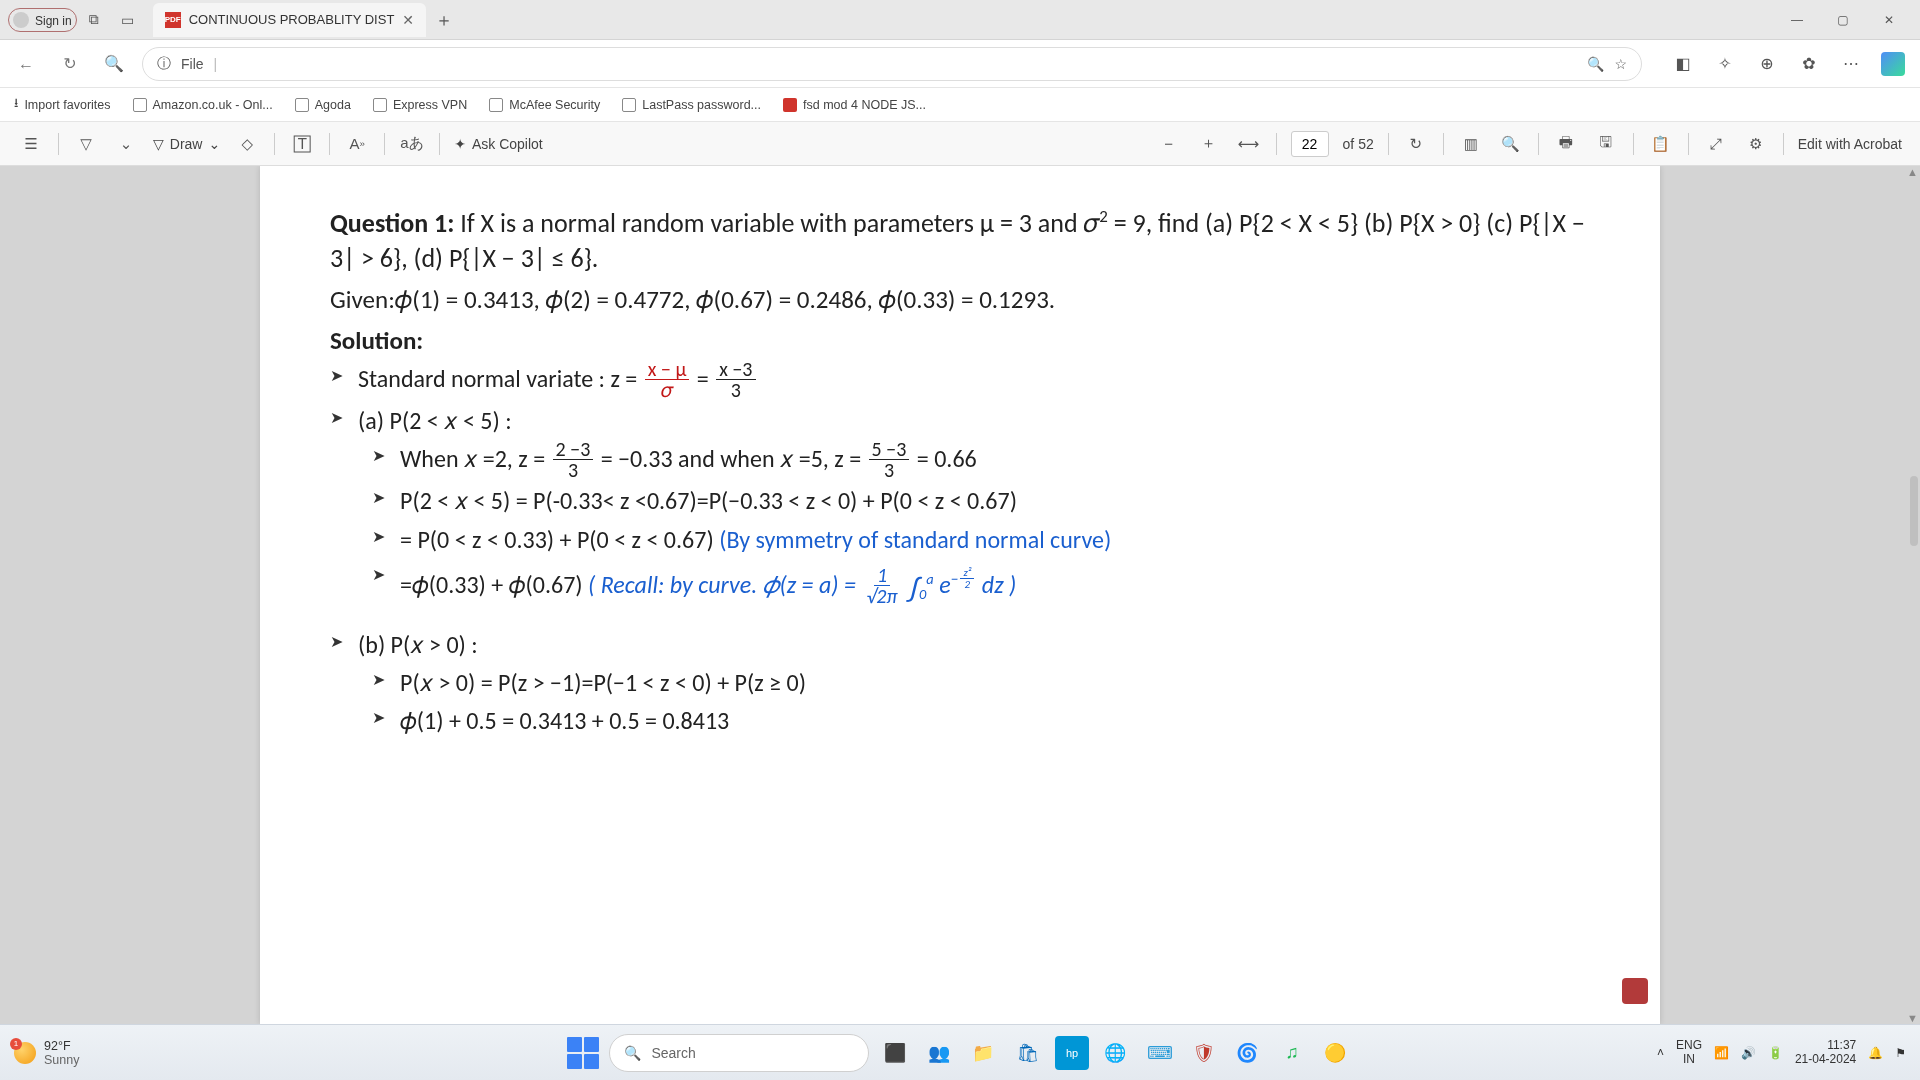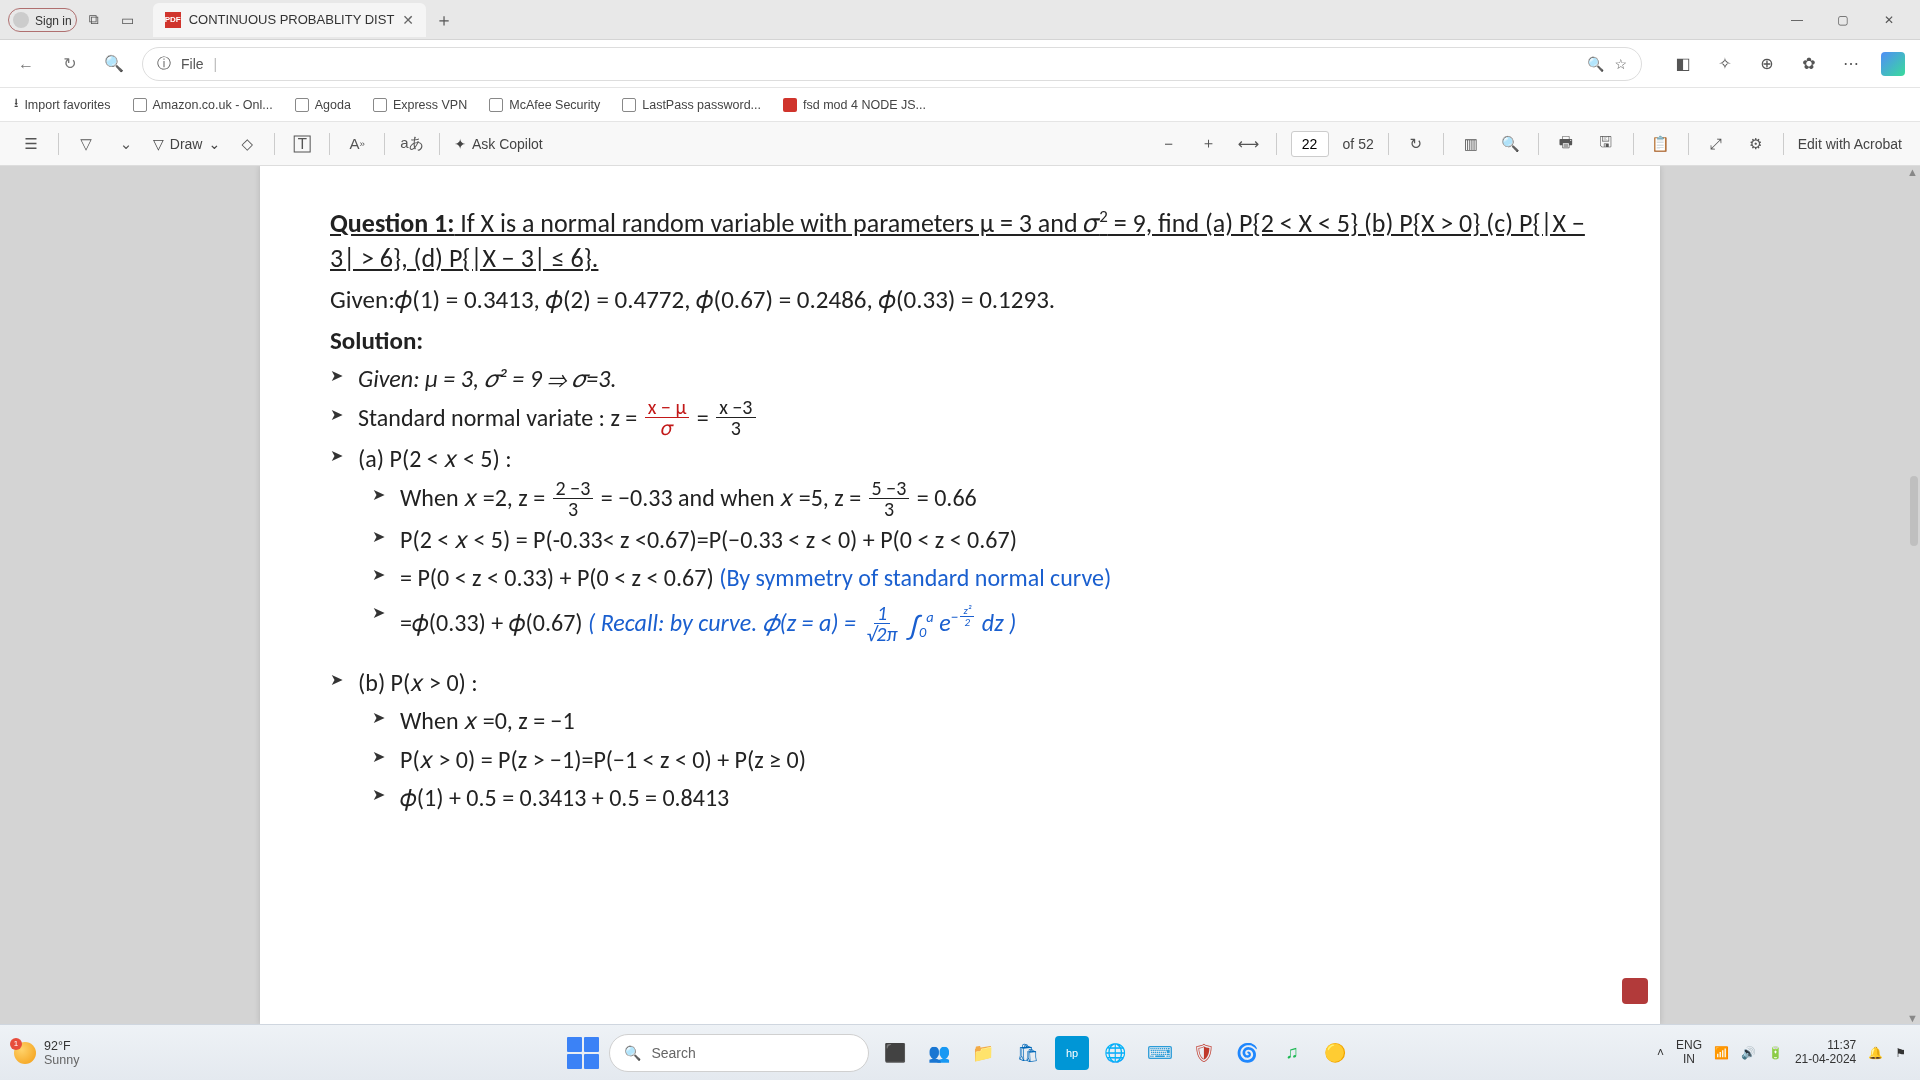--- a/index.html
+++ b/index.html
@@ -38,21 +38,21 @@
 .vsep { width:1px; height:22px; background:#ccc;}
 .draw { display:flex; align-items:center; gap:6px;}
 .pginput { width:38px; height:26px; border:1px solid #ccc; text-align:center; font-size:14px; border-radius:3px;}
 .pdfbar-right { margin-left:auto; display:flex; align-items:center; gap:14px;}
 .editacr { color:#444;}
 
 
 .docwrap { position:absolute; top:166px; left:0; right:0; bottom:56px; background:#d4d4d4; overflow:hidden;}
 .page { width:1400px; margin:0 auto; background:#fff; min-height:100%; padding:40px 70px 60px; box-shadow:0 0 6px rgba(0,0,0,.15); position:relative;}
 .page, .page * { font-family:Calibri,"Segoe UI",Arial,sans-serif;}
-.qhead { font-size:26px; color:#222; line-height:1.35; margin-bottom:6px;text-decoration:underline;}
+.qhead { font-size:26px; color:#222; line-height:1.35; margin-bottom:6px;}
 .qhead b{ font-weight:700;}
 .given { font-size:25px; color:#222; margin:8px 0 10px;}
 .sol { font-size:25px; font-weight:700; color:#222; margin:6px 0 4px;}
 .bl { font-size:24px; color:#222; line-height:1.6; padding-left:28px; position:relative;}
 .bl2 { padding-left:70px;}
 .bl::before { content:"➤"; position:absolute; left:0; top:3px; color:#333; font-size:16px;}
 .bl2::before { left:42px;}
 .frac { display:inline-flex; flex-direction:column; align-items:center; vertical-align:middle; font-size:20px; line-height:1; margin:0 2px; position:relative; top:-2px;}
 .frac .n,.frac .d { padding:0 3px;}
 .frac .n { border-bottom:1.5px solid currentColor;}
@@ -208,21 +208,20 @@
   <span class="uarr">▲</span>
   <div class="sbar"></div>
   <span class="darr">▼</span>
   <div class="page">
     <p class="qhead">
       <b>Question 1:</b><span> If X is a normal random variable with parameters μ = 3 and 𝜎</span><sup>2</sup><span> = 9, find (a) P{2 &lt; X &lt; 5}  (b) P{X &gt; 0} (c) P{|X − 3| &gt; 6}, (d) P{|X − 3| ≤ 6}.</span>
     </p>
     <p class="given">Given:𝜙(1) = 0.3413, 𝜙(2) = 0.4772, 𝜙(0.67) = 0.2486, 𝜙(0.33) = 0.1293.</p>
     <p class="sol">Solution:</p>
 
-    <p class="bl"><span class="it">Given: μ = 3, 𝜎² = 9 ⇒ 𝜎=3.</span></p>
 
     <p class="bl">
       <span>Standard normal variate : z = </span>
       <span class="frac red">
           <span class="n">x − μ</span>
           <span class="d">𝜎</span>
         </span>
       <span>=</span>
       <span class="frac">
           <span class="n">x −3</span>
@@ -261,21 +260,20 @@
               <span class="n">z²</span>
               <span class="d">2</span>
             </span></sup>
         <span> dz )</span>
       </span>
     </p>
 
     <div style="height:18px"></div>
 
     <p class="bl">(b) P(𝑥 &gt; 0) :</p>
-    <p class="bl bl2">When 𝑥 =0, z = −1</p>
     <p class="bl bl2">P(𝑥 &gt; 0) = P(z &gt; −1)=P(−1 &lt; z &lt; 0) + P(z ≥ 0)</p>
     <p class="bl bl2">𝜙(1) + 0.5 = 0.3413 + 0.5 = 0.8413</p>
 
     <div class="acro-badge"></div>
   </div>
 </div>
 
 <div class="taskbar">
   <div class="weather">
     <div style="position:relative">

